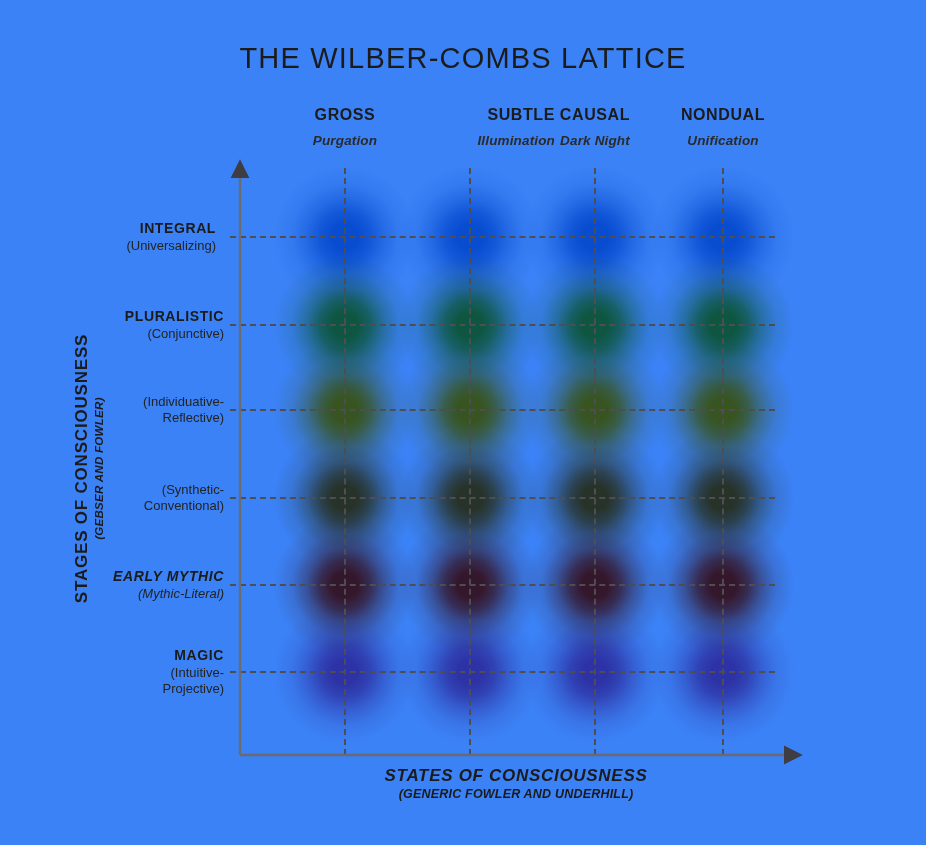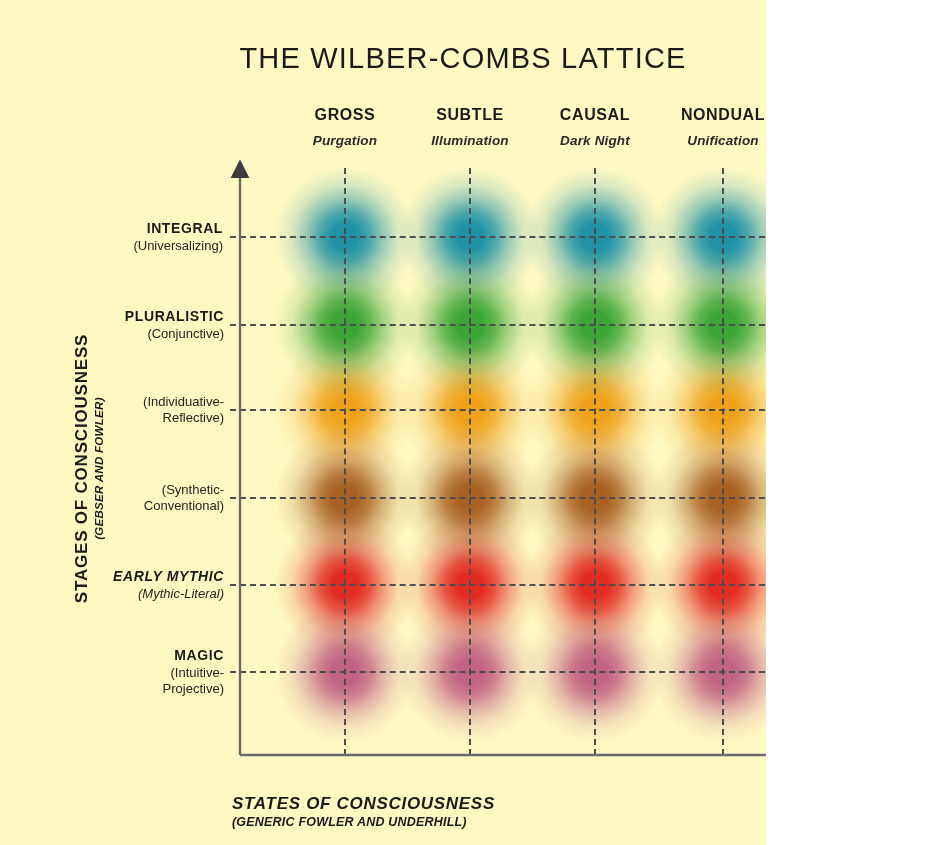--- a/index.html
+++ b/index.html
@@ -9,23 +9,23 @@
     background: #ffffff;
   }
   body {
     font-family: "Liberation Sans", sans-serif;
     color: #1a1a1a;
     -webkit-font-smoothing: antialiased;
   }
 
   #figure {
     position: relative;
-    width: 766px;
+    width: 926px;
     height: 845px;
-    background: #fef9c3;
+    background: #3b82f6;
     overflow: hidden;
   }
 
   
   #title {
     position: absolute;
     left: 0;
     top: 42px;
     width: 926px;
     text-align: center;
@@ -147,25 +147,24 @@
     font-size: 11.5px;
     font-style: italic;
     font-weight: 700;
     letter-spacing: 0.3px;
     color: #1b1b1b;
     margin-top: 1px;
   }
 
   #x-axis-title {
     position: absolute;
-    left: 232px;
+    left: 238px;
     top: 766px;
     width: 556px;
-    text-align: left;
-    margin-top: 28px;
+    text-align: center;
   }
   #x-axis-title .ax-name {
     display: block;
     font-size: 17px;
     font-weight: 700;
     font-style: italic;
     letter-spacing: 0.7px;
     color: #1b1b1b;
   }
   #x-axis-title .ax-sub {
@@ -183,21 +182,21 @@
 
 <div id="figure">
 
   <div id="title">THE WILBER-COMBS LATTICE</div>
 
   <div id="col-headers">
       <div class="col-header" style="left: 260px;">
         <span class="ch-name">GROSS</span>
         <span class="ch-sub">Purgation</span>
       </div>
-      <div class="col-header" style="left: 385px;">
+      <div class="col-header" style="left: 385px; text-align: right;">
         <span class="ch-name">SUBTLE</span>
         <span class="ch-sub">Illumination</span>
       </div>
       <div class="col-header" style="left: 510px;">
         <span class="ch-name">CAUSAL</span>
         <span class="ch-sub">Dark Night</span>
       </div>
       <div class="col-header" style="left: 638px;">
         <span class="ch-name">NONDUAL</span>
         <span class="ch-sub">Unification</span>
@@ -238,21 +237,21 @@
       <div class="grid-h" style="left: 230px; top: 498px; width: 545px;"></div>
       <div class="grid-h" style="left: 230px; top: 585px; width: 545px;"></div>
       <div class="grid-h" style="left: 230px; top: 672px; width: 545px;"></div>
       <div class="grid-v" style="left: 345px; top: 168px; height: 587px;"></div>
       <div class="grid-v" style="left: 470px; top: 168px; height: 587px;"></div>
       <div class="grid-v" style="left: 595px; top: 168px; height: 587px;"></div>
       <div class="grid-v" style="left: 723px; top: 168px; height: 587px;"></div>
     </div>
 
   <div id="row-labels">
-      <div class="row-label" style="left: 43px; top: 237px; width: 180px;">
+      <div class="row-label" style="left: 36px; top: 237px; width: 180px;">
         <span class="rl-name">INTEGRAL</span>
         <span class="rl-sub">(Universalizing)</span>
       </div>
       <div class="row-label" style="left: 44px; top: 325px; width: 180px;">
         <span class="rl-name">PLURALISTIC</span>
         <span class="rl-sub">(Conjunctive)</span>
       </div>
       <div class="row-label" style="left: 44px; top: 410px; width: 180px;">
         <span class="rl-sub">(Individuative-</span>
         <span class="rl-sub">Reflective)</span>

